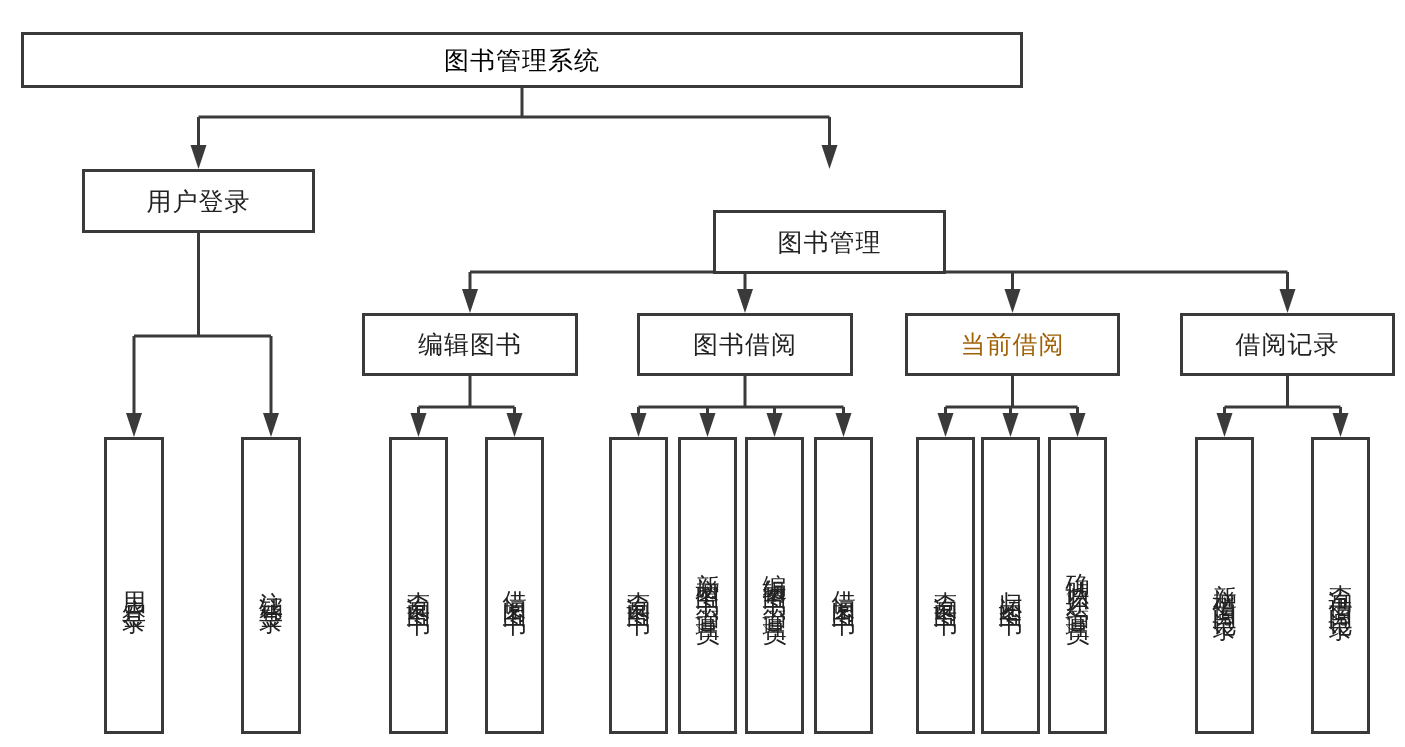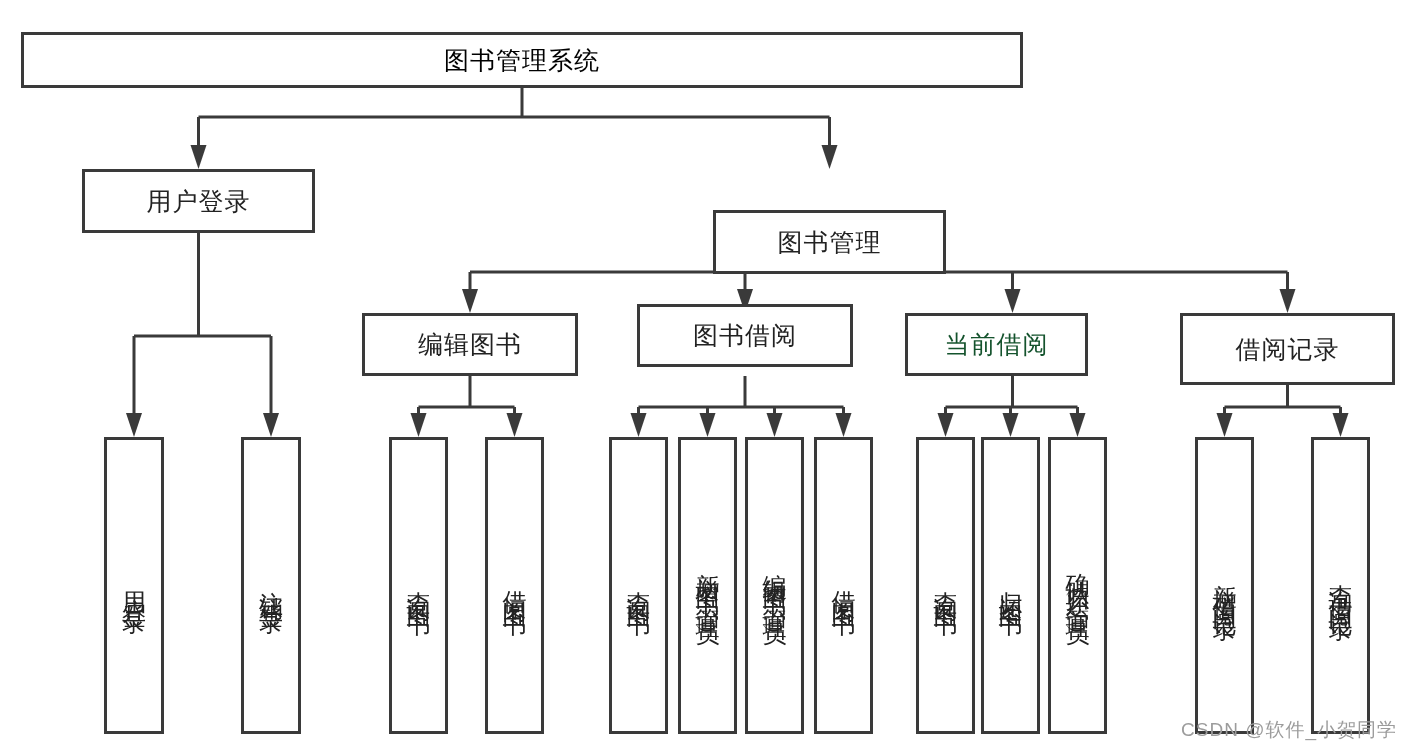--- a/index.html
+++ b/index.html
@@ -79,27 +79,27 @@
       </div>
       <div class="node" style="left: 82px; top: 169px; width: 233px; height: 64px; border-color: rgb(58, 58, 58); background: rgb(255, 255, 255); color: rgb(34, 34, 34);">
         <span class="lbl">用户登录</span>
       </div>
       <div class="node" style="left: 713px; top: 169px; width: 233px; height: 64px; border-color: rgb(58, 58, 58); background: rgb(255, 255, 255); color: rgb(34, 34, 34); margin-top: 41px;">
         <span class="lbl">图书管理</span>
       </div>
       <div class="node" style="left: 362px; top: 313px; width: 216px; height: 63px; border-color: rgb(58, 58, 58); background: rgb(255, 255, 255); color: rgb(34, 34, 34);">
         <span class="lbl">编辑图书</span>
       </div>
-      <div class="node" style="left: 637px; top: 304px; width: 216px; height: 63px; border-color: rgb(58, 58, 58); background: rgb(255, 255, 255); color: rgb(34, 34, 34);">
+      <div class="node" style="left: 637px; top: 313px; width: 216px; height: 63px; border-color: rgb(58, 58, 58); background: rgb(255, 255, 255); color: rgb(34, 34, 34);">
         <span class="lbl">图书借阅</span>
       </div>
-      <div class="node" style="left: 905px; top: 313px; width: 183px; height: 63px; border-color: rgb(58, 58, 58); background: rgb(255, 255, 255); color: #14532d;">
+      <div class="node" style="left: 905px; top: 313px; width: 215px; height: 63px; border-color: rgb(58, 58, 58); background: rgb(255, 255, 255); color: #a16207;">
         <span class="lbl">当前借阅</span>
       </div>
-      <div class="node" style="left: 1180px; top: 313px; width: 215px; height: 72px; border-color: rgb(58, 58, 58); background: rgb(255, 255, 255); color: rgb(34, 34, 34);">
+      <div class="node" style="left: 1180px; top: 313px; width: 215px; height: 63px; border-color: rgb(58, 58, 58); background: rgb(255, 255, 255); color: rgb(34, 34, 34);">
         <span class="lbl">借阅记录</span>
       </div>
       <div class="node v" style="left: 104px; top: 437px; width: 60px; height: 297px; border-color: rgb(58, 58, 58); background: rgb(255, 255, 255); color: rgb(34, 34, 34);">
         <span class="lbl">用户登录</span>
       </div>
       <div class="node v" style="left: 241px; top: 437px; width: 60px; height: 297px; border-color: rgb(58, 58, 58); background: rgb(255, 255, 255); color: rgb(34, 34, 34);">
         <span class="lbl">注销登录</span>
       </div>
       <div class="node v" style="left: 389px; top: 437px; width: 59px; height: 297px; border-color: rgb(58, 58, 58); background: rgb(255, 255, 255); color: rgb(34, 34, 34);">
         <span class="lbl">查询图书</span>
@@ -128,14 +128,13 @@
       <div class="node v" style="left: 1048px; top: 437px; width: 59px; height: 297px; border-color: rgb(58, 58, 58); background: rgb(255, 255, 255); color: rgb(34, 34, 34);">
         <span class="lbl">确认归还（管理员）</span>
       </div>
       <div class="node v" style="left: 1195px; top: 437px; width: 59px; height: 297px; border-color: rgb(58, 58, 58); background: rgb(255, 255, 255); color: rgb(34, 34, 34);">
         <span class="lbl">新增借阅记录</span>
       </div>
       <div class="node v" style="left: 1311px; top: 437px; width: 59px; height: 297px; border-color: rgb(58, 58, 58); background: rgb(255, 255, 255); color: rgb(34, 34, 34);">
         <span class="lbl">查询借阅记录</span>
       </div>
     </div>
-  <div class="watermark">CSDN @软件_小贺同学</div>
 </div>
 
 </body></html>

